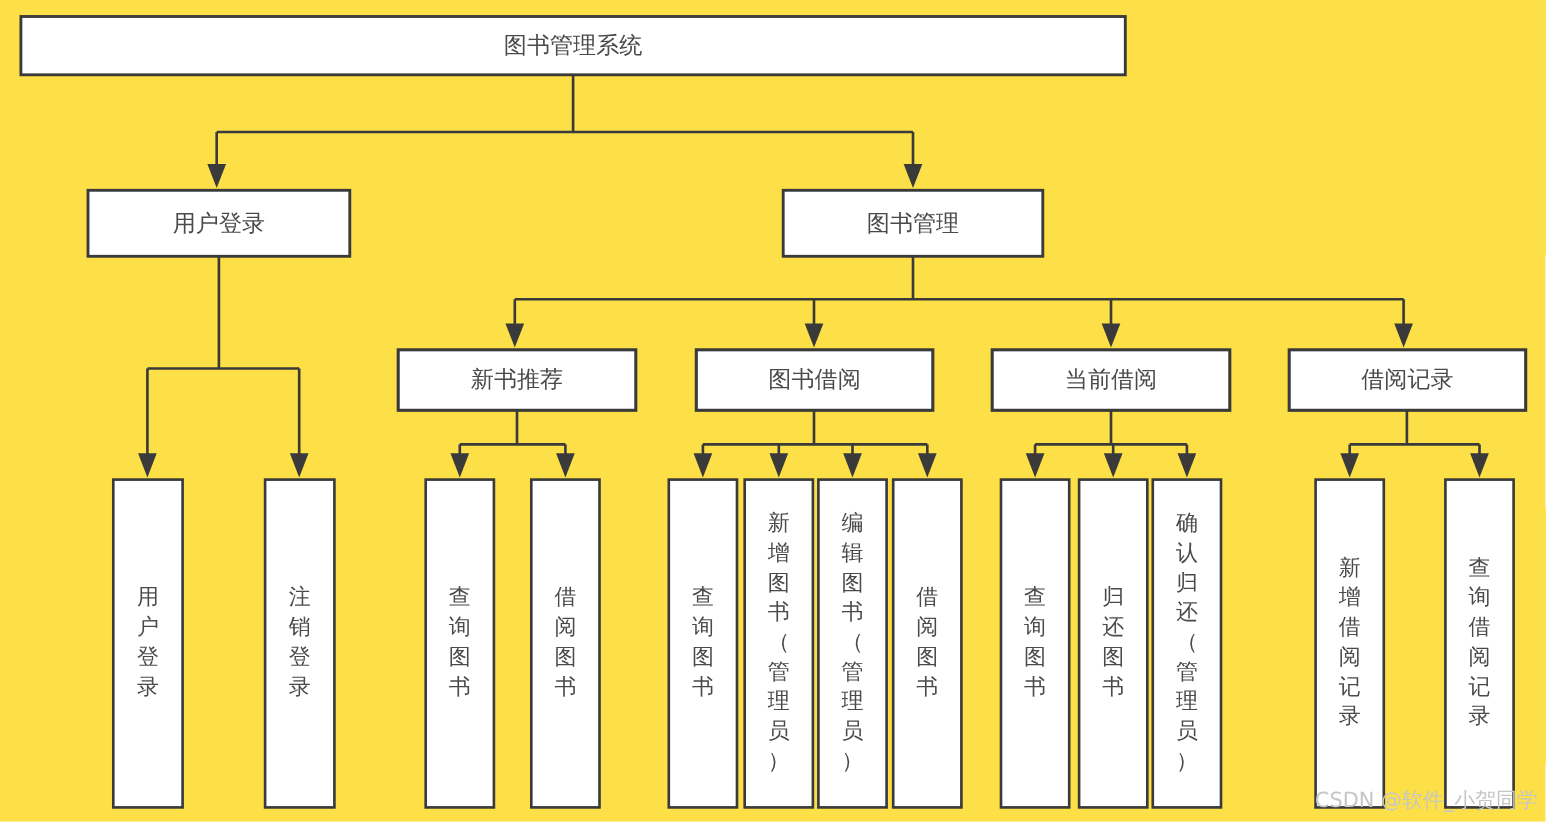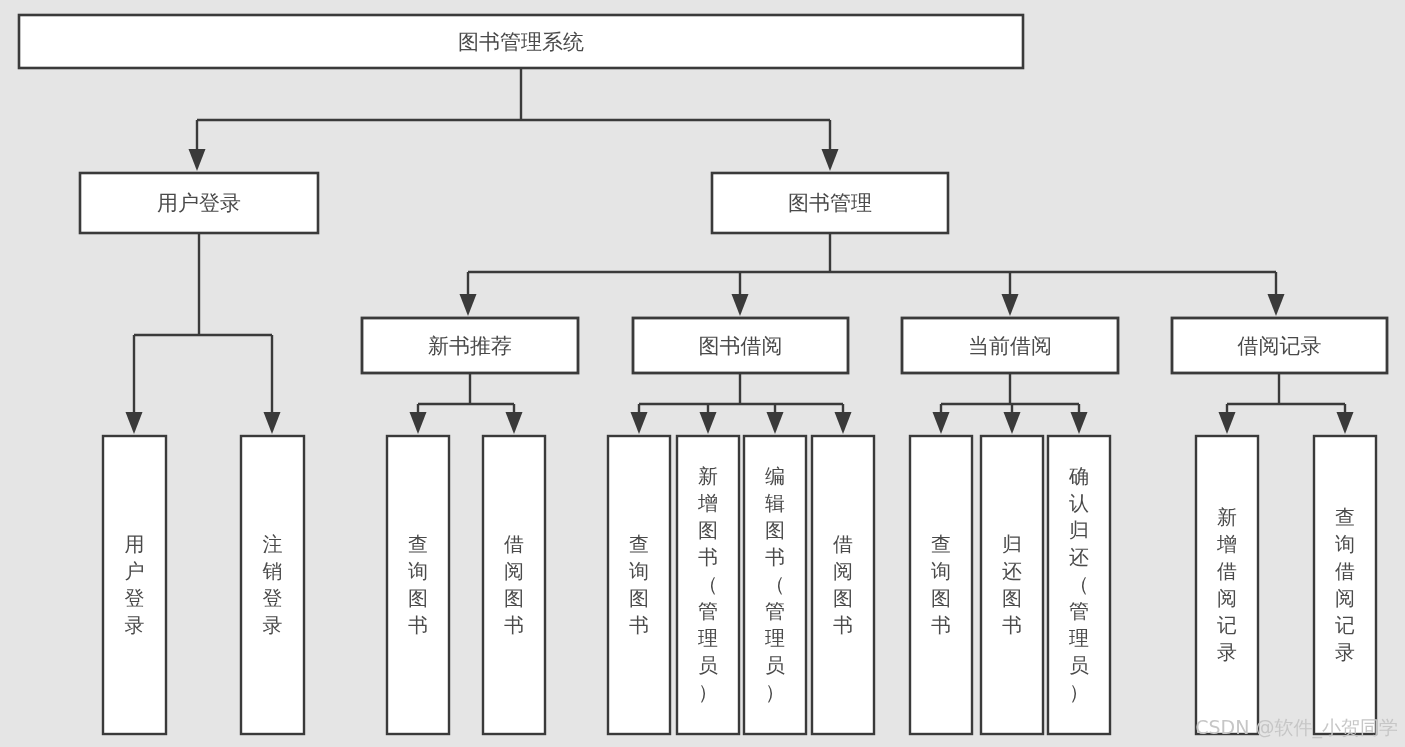--- a/index.html
+++ b/index.html
@@ -11,21 +11,21 @@
   body {
     width: 1405px;
     height: 747px;
     overflow: hidden;
     font-family: "DejaVu Sans", "Liberation Sans", sans-serif;
   }
   #diagram-root {
     position: relative;
     width: 1405px;
     height: 747px;
-    background: #e5e5e5;
+    background: #fde047;
   }
   svg.diagram-canvas {
     position: absolute;
     top: 0;
     left: 0;
     width: 1405px;
     height: 747px;
     display: block;
   }
   .node-rect {

